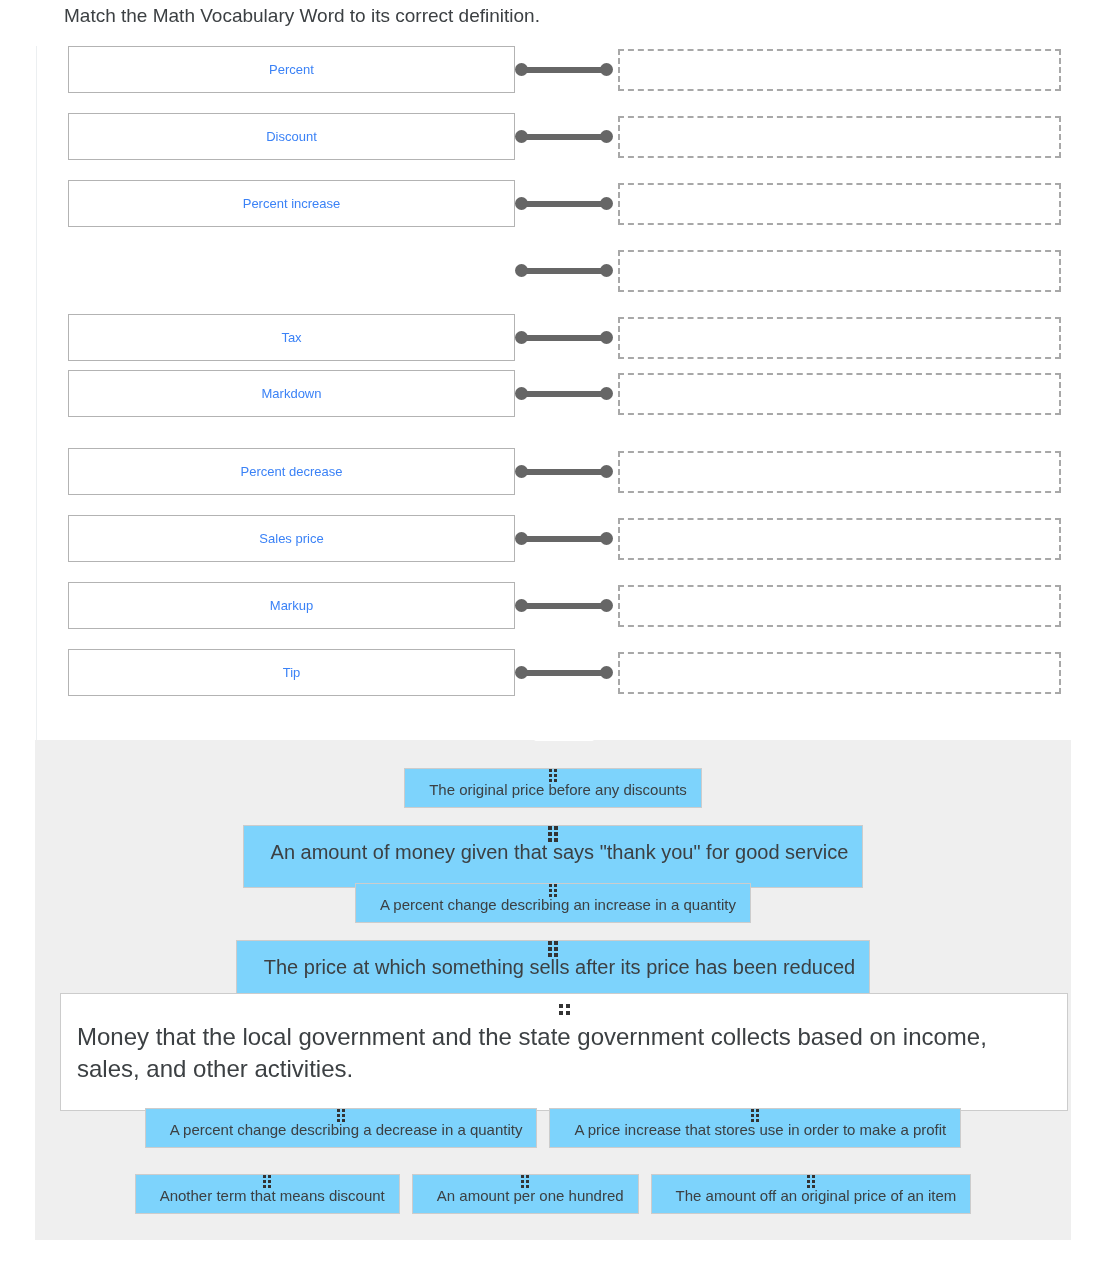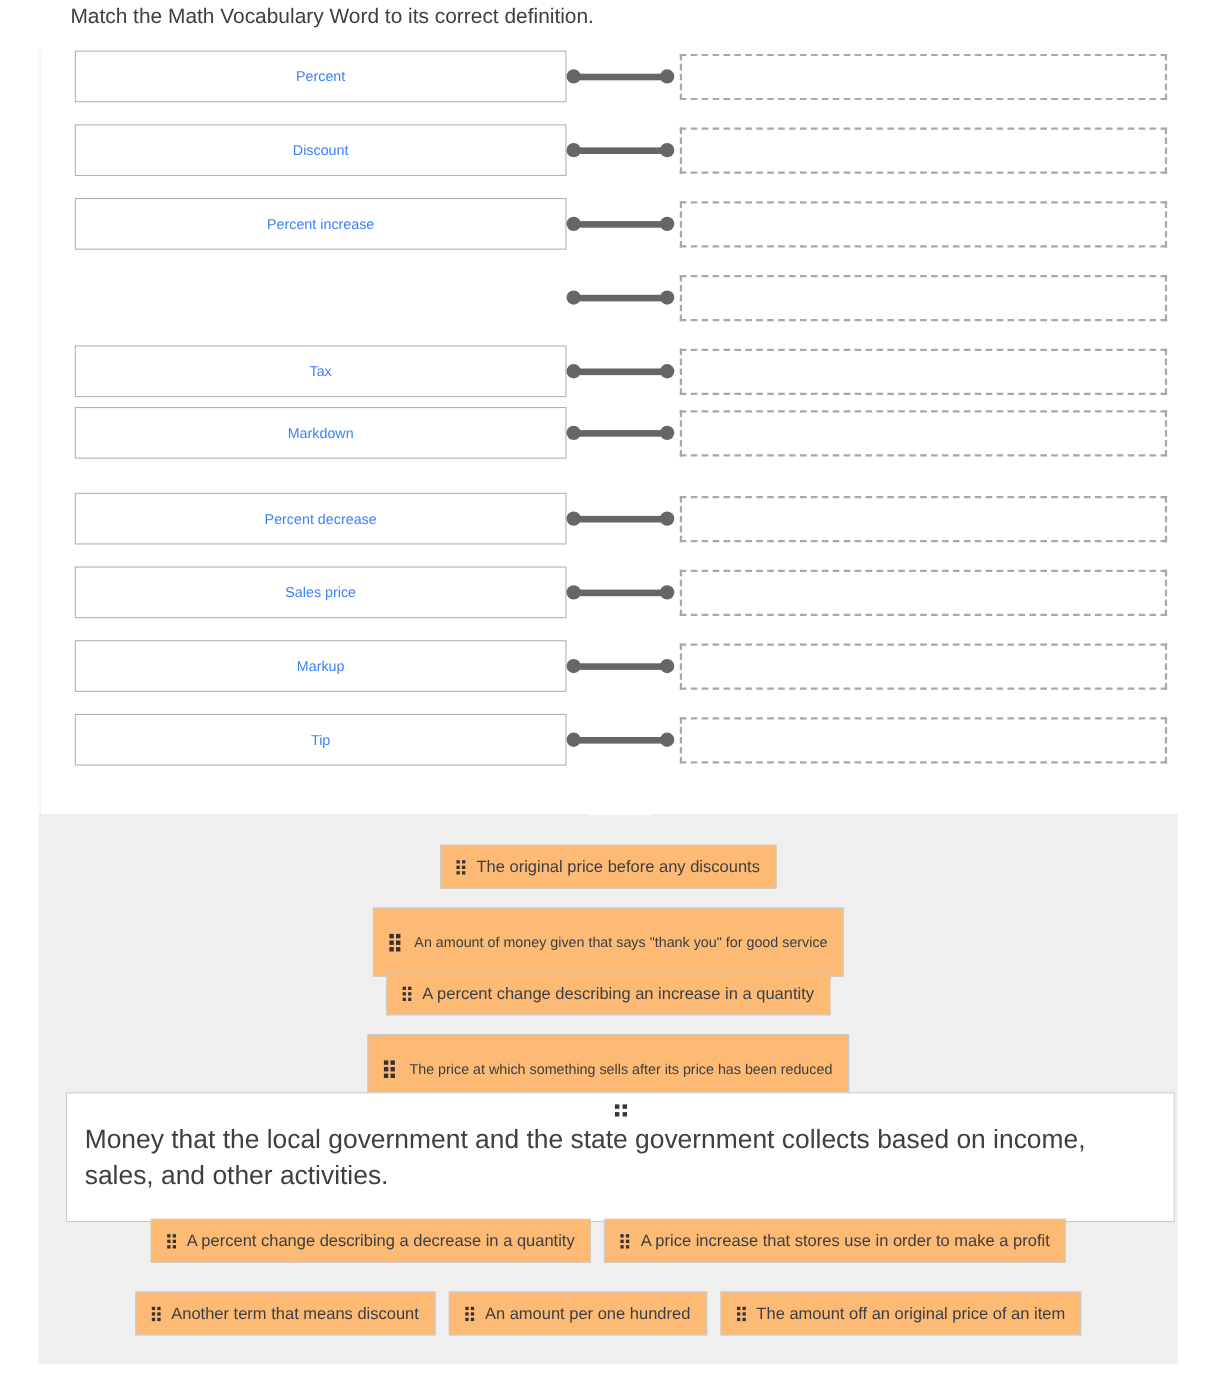--- a/index.html
+++ b/index.html
@@ -127,28 +127,29 @@
     position: absolute;
     left: 0;
     width: 1036px;
     display: flex;
     justify-content: center;
     gap: 12px;
   }
   .chip {
     box-sizing: border-box;
     border: 1px solid #cccccc;
-    background: #fdba74;
+    background: #7dd3fc;
     display: flex;
     align-items: center;
     padding: 0 14px;
     white-space: nowrap;
+    flex-direction: column;
   }
   .chip.small { height: 40px; font-size: 15px; }
-  .chip.large { height: 63px; font-size: 13px; }
+  .chip.large { height: 63px; font-size: 20px; }
   .chip-text {
     color: #3c4043;
     margin-left: 10px;
     line-height: 1;
   }
   .chip.large .chip-text { margin-left: 13px; }
 
   
   .drag-handle {
     flex: 0 0 auto;

